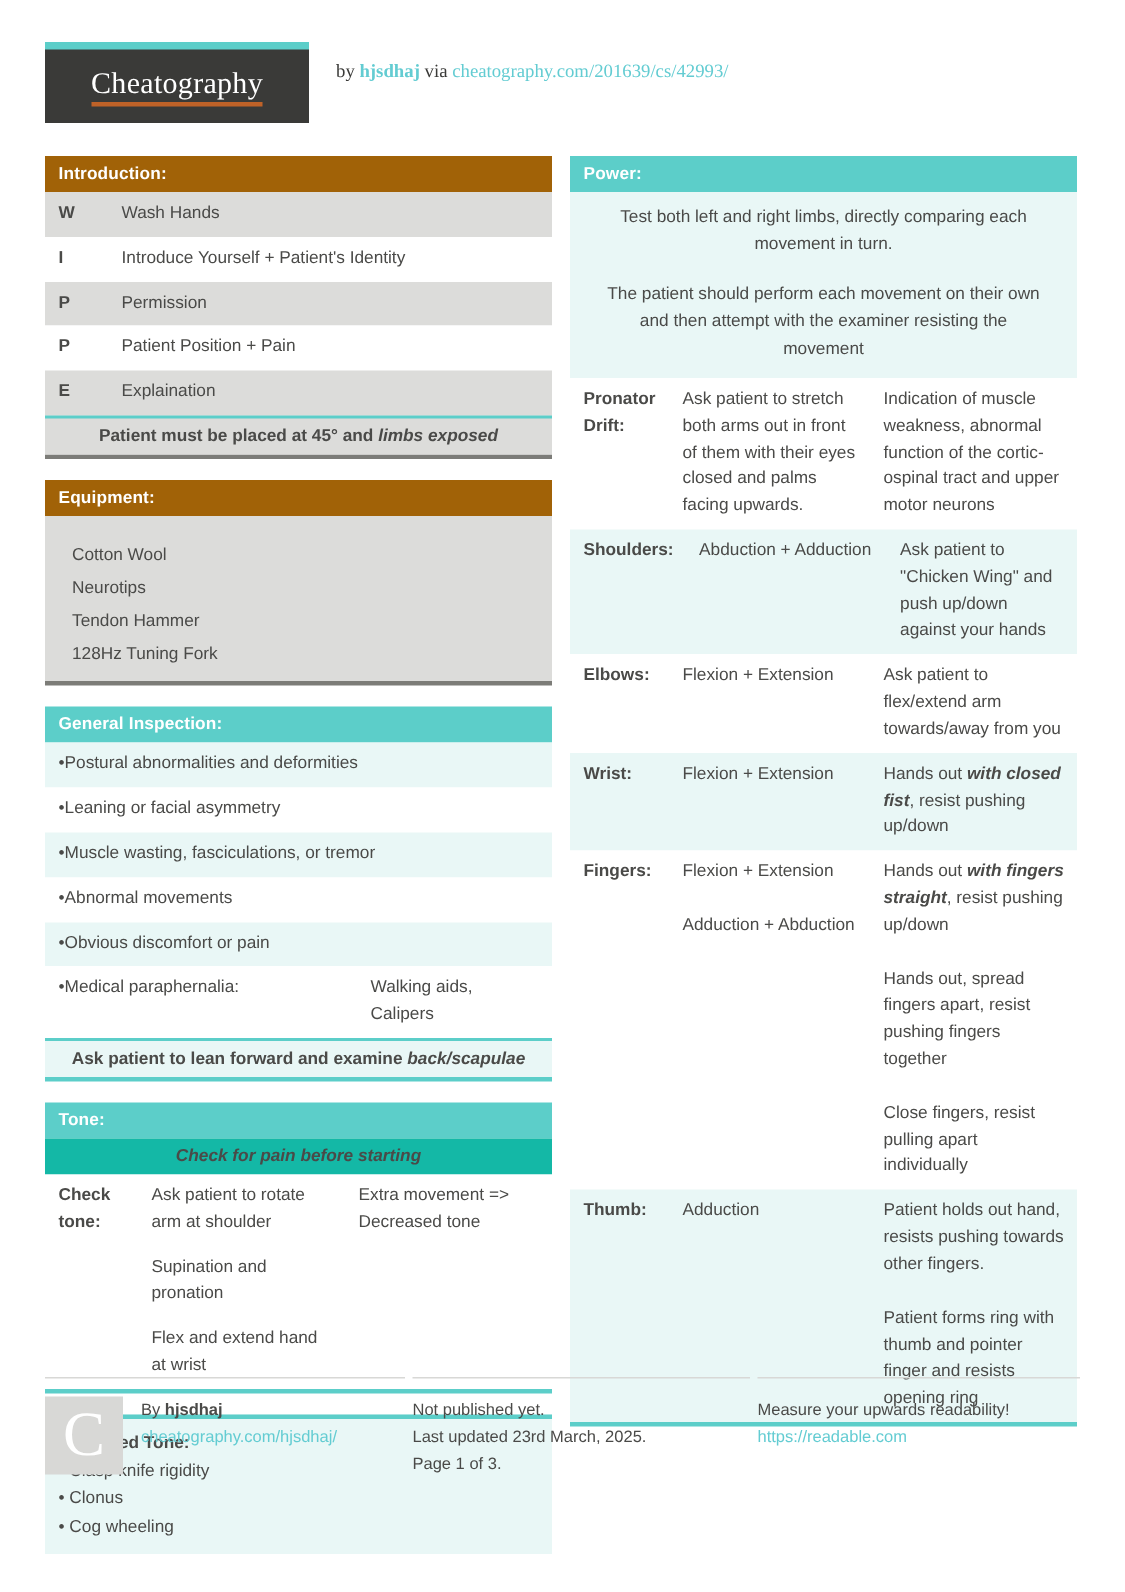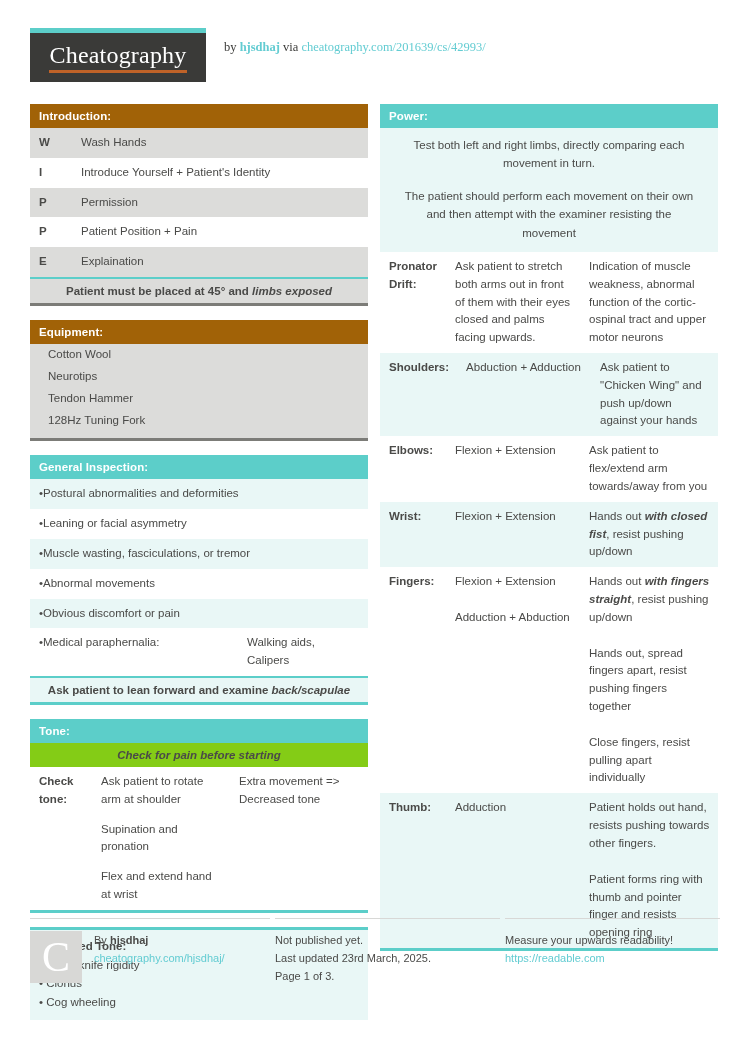--- a/index.html
+++ b/index.html
@@ -17,21 +17,21 @@
   
   .header { display:flex; align-items:flex-start; height:62px; margin-bottom:14px; }
   .logo-block {
     width:176px; height:54px; background:#3a3a38;
     border-top:5px solid #5ccec9;
     display:flex; align-items:center; justify-content:center;
     flex:0 0 176px;
   }
   .logo-word {
     font-family:"Liberation Serif", serif;
-    font-size:24px; color:#ffffff; letter-spacing:.2px;
+    font-size:20px; color:#ffffff; letter-spacing:.2px;
     border-bottom:3px solid #bf6228; padding-bottom:1px; line-height:1.1;
   }
   .titles { padding-left:18px; padding-top:12px; }
   .sheet-title {
     font-family:"Liberation Serif", serif;
     font-size:17.5px; color:#63ccd2; line-height:1.25; margin:0 0 3px 0; font-weight:400;
   }
   .byline { font-family:"Liberation Serif", serif; font-size:12.5px; color:#3a3a38; }
   .byline .lnk { color:#63ccd2; }
   .byline b { font-weight:700; }
@@ -62,25 +62,25 @@
   .k { font-weight:700; }
   .c-key { flex:0 0 42px; }
   .c-val { flex:1 1 auto; }
 
   .note {
     font-size:11.5px; font-weight:700; text-align:center;
     padding:6px 8px; background:#dcdcda; border-top:2px solid #5ccec9;
   }
   .note.mint { background:#e9f7f6; border-top:2px solid #5ccec9; }
   .note i, .row i { font-style:italic; }
-  .note.plainc { font-weight:700; font-style:italic; text-align:center; background:#84cc16; border-top:none; }
+  .note.plainc { font-weight:700; font-style:italic; text-align:center; background:#14b8a6; border-top:none; }
 
   .list .row > div { padding:6px 8px 6px 9px; }
   .eq .row > div { padding:2px 8px 2px 18px; }
-  .eq-wrap { background:#dcdcda; padding:0 0 7px 0; }
+  .eq-wrap { background:#dcdcda; padding:16px 0 7px 0; }
 
   
   .r2 .c-a { flex:0 0 62px; font-weight:700; }
   .r2 .c-b { flex:1 1 50%; }
   .r2 .c-c { flex:1 1 50%; }
 
   .p3 .p-a { flex:0 0 66px; font-weight:700; }
   .p3 .p-b { flex:0 0 134px; }
   .p3 .p-c { flex:1 1 auto; }
 

